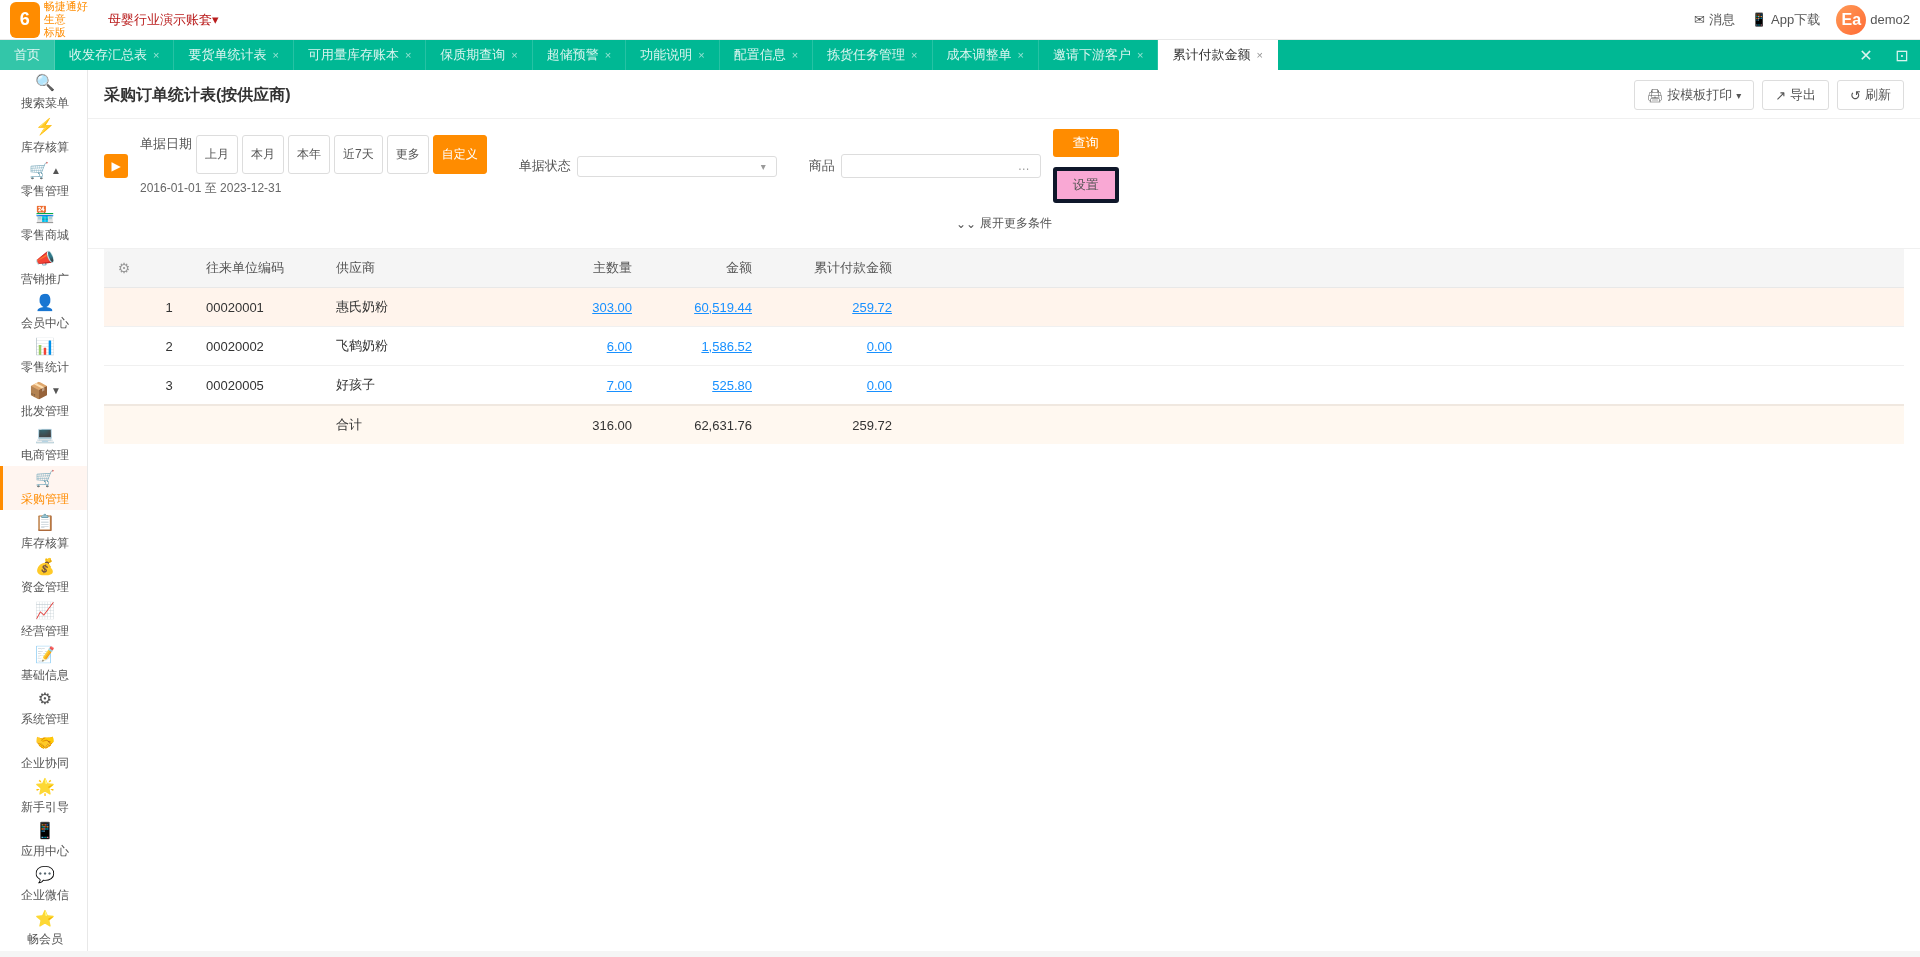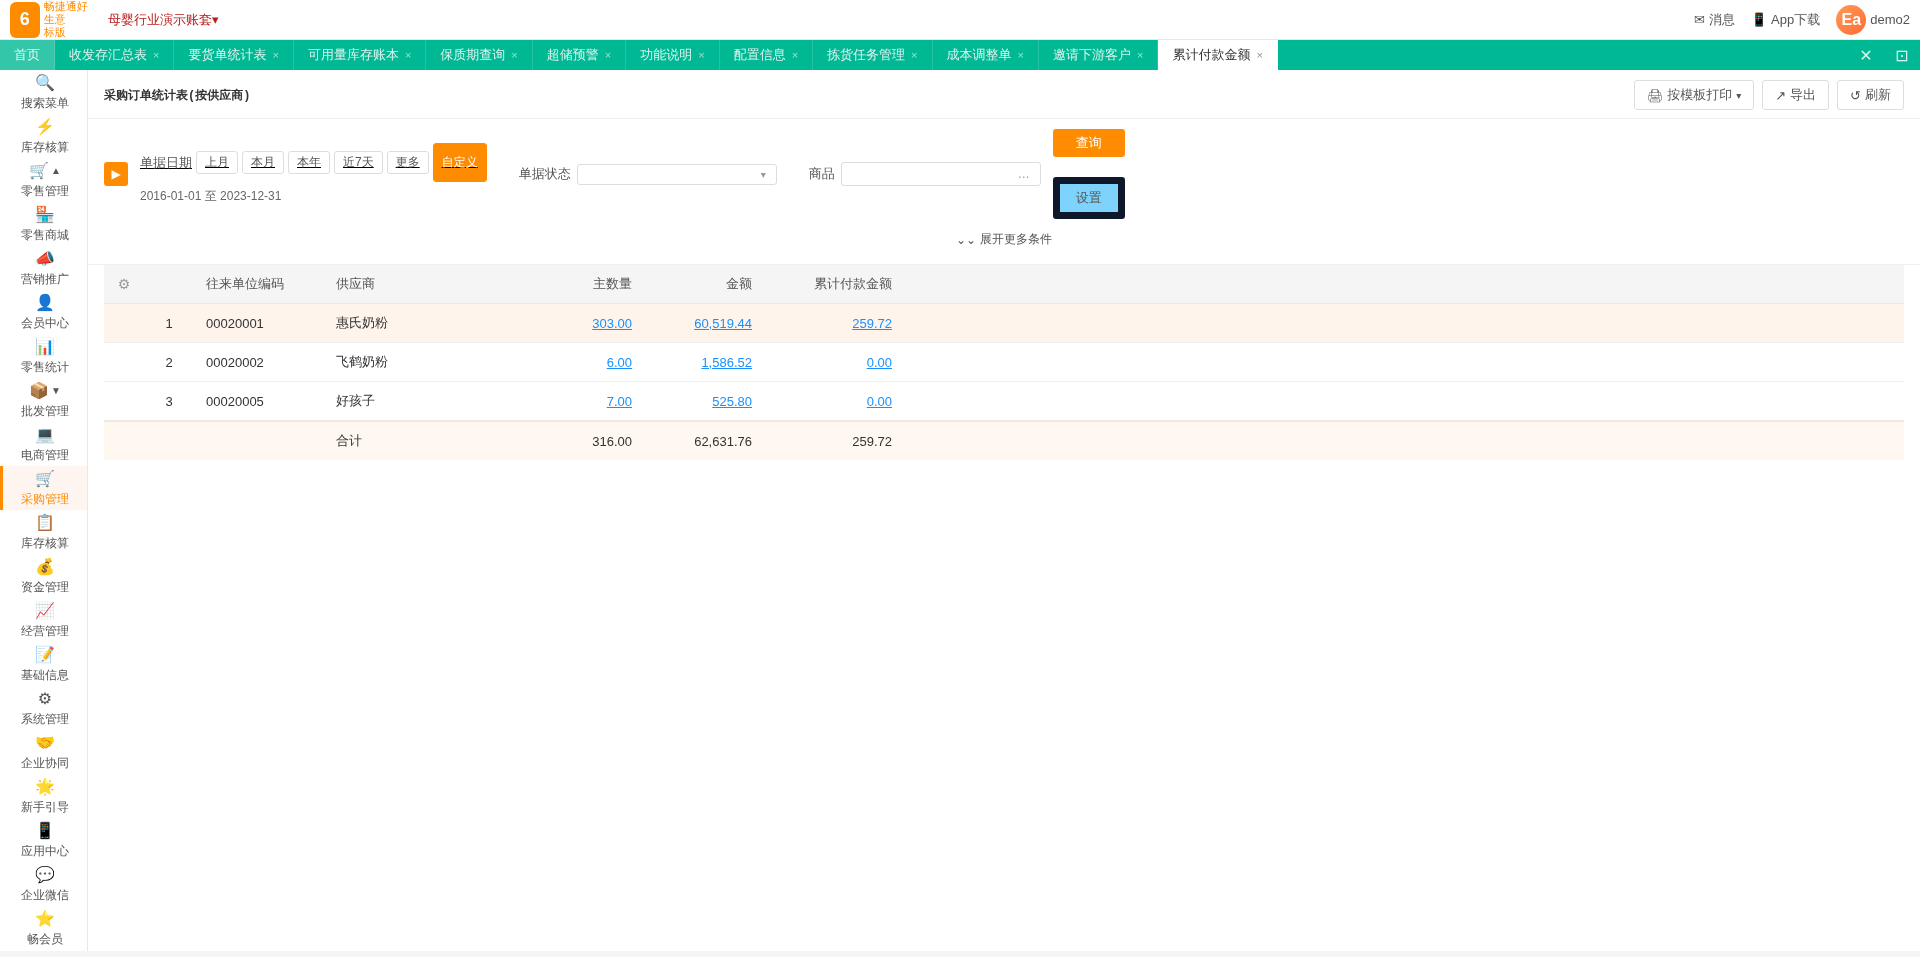--- a/index.html
+++ b/index.html
@@ -33,42 +33,42 @@
     .sidebar-item.active { background: #fff5f0; color: #ff8c00; border-left: 3px solid #ff8c00; }
     .sidebar-item .s-icon { font-size: 16px; }
     .sidebar-section { display: flex; align-items: center; justify-content: center; gap: 2px; }
 
     
     .main { flex: 1; background: #f5f5f5; overflow: auto; }
     .page-container { background: #fff; margin: 0; padding: 0; min-height: 100%; }
 
     
     .page-header { display: flex; align-items: center; justify-content: space-between; padding: 10px 16px 8px; border-bottom: 1px solid #f0f0f0; }
-    .page-title { font-size: 12px; font-weight: 600; color: #333; font-family: Liberation Mono, monospace; }
+    .page-title { font-size: 16px; font-weight: 600; color: #333; }
     .page-actions { display: flex; align-items: center; gap: 8px; }
     .btn-print { display: flex; align-items: center; gap: 4px; padding: 5px 12px; border: 1px solid #ddd; background: #fff; border-radius: 3px; cursor: pointer; font-size: 13px; color: #555; }
     .btn-print .arrow-down { font-size: 10px; }
     .btn-export { display: flex; align-items: center; gap: 4px; padding: 5px 12px; border: 1px solid #ddd; background: #fff; border-radius: 3px; cursor: pointer; font-size: 13px; color: #555; }
     .btn-refresh { display: flex; align-items: center; gap: 4px; padding: 5px 12px; border: 1px solid #ddd; background: #fff; border-radius: 3px; cursor: pointer; font-size: 13px; color: #555; }
 
     
     .filter-bar { padding: 10px 16px; background: #fff; border-bottom: 1px solid #f0f0f0; }
     .filter-row { display: flex; align-items: center; gap: 12px; flex-wrap: nowrap; }
     .filter-toggle-btn { width: 24px; height: 24px; background: #ff8c00; border-radius: 3px; display: flex; align-items: center; justify-content: center; cursor: pointer; color: white; font-size: 12px; flex-shrink: 0; }
     .filter-label { font-size: 13px; color: #555; white-space: nowrap; }
     .date-btn { padding: 2px 8px; border: 1px solid #ddd; background: #fff; border-radius: 3px; font-size: 12px; color: #555; cursor: pointer; }
     .date-btn.custom-tag { background: #ff8c00; color: white; border-color: #ff8c00; padding: 10px 8px; border-radius: 3px; font-size: 12px; }
     .date-range { font-size: 12px; color: #666; margin-top: 4px; }
     .filter-group { display: flex; align-items: center; gap: 6px; margin-left: 20px; }
     .filter-select { display: flex; align-items: center; padding: 4px 10px; border: 1px solid #ddd; border-radius: 3px; background: #fff; font-size: 13px; color: #333; min-width: 200px; cursor: pointer; }
     .filter-select .select-arrow { margin-left: auto; color: #999; font-size: 10px; }
     .filter-input { display: flex; align-items: center; padding: 4px 10px; border: 1px solid #ddd; border-radius: 3px; background: #fff; font-size: 13px; color: #333; min-width: 200px; }
     .filter-more { color: #999; font-size: 12px; cursor: pointer; margin-left: 4px; }
     .btn-query { padding: 5px 20px; background: #ff8c00; color: white; border: none; border-radius: 3px; font-size: 13px; cursor: pointer; }
-    .btn-settings { padding: 5px 16px; background: #7dd3fc; color: #555; border: 7px solid #0f172a; border-radius: 3px; font-size: 13px; cursor: pointer; margin-top: 16px; }
+    .btn-settings { padding: 5px 16px; background: #f9a8d4; color: #555; border: 4px solid #0f172a; border-radius: 3px; font-size: 13px; cursor: pointer; margin-top: 6px; }
     .expand-more { display: flex; align-items: center; justify-content: center; gap: 4px; color: #555; font-size: 12px; cursor: pointer; padding: 6px; }
 
     
     .table-container { padding: 0 16px 16px; }
     table { width: 100%; border-collapse: collapse; margin-top: 0; }
     thead tr { background: #f5f5f5; }
     thead th { padding: 10px 12px; text-align: left; font-size: 13px; color: #555; font-weight: 500; border-bottom: 1px solid #e8e8e8; white-space: nowrap; }
     tbody tr { border-bottom: 1px solid #f0f0f0; }
     tbody tr.highlighted { background: #fff4ec; }
     tbody td { padding: 10px 12px; font-size: 13px; color: #333; }
@@ -82,21 +82,21 @@
     th.col-qty, th.col-amount, th.col-paid { text-align: right; }
     .col-setting { width: 40px; text-align: center; }
     .setting-icon { cursor: pointer; color: #999; font-size: 14px; }
 
     
     .table-footer { background: #fff8f0; border-top: 2px solid #f0e8e0; }
     .table-footer td { padding: 10px 12px; font-size: 13px; color: #333; font-weight: 500; }
 
     
     .date-filter-section { display: flex; align-items: flex-start; flex-direction: column; gap: 2px; }
-    .date-buttons-row { display: flex; align-items: center; gap: 4px; text-decoration: underline; }
+    .date-buttons-row { display: flex; gap: 4px; }
     .query-btn-section { display: flex; flex-direction: column; gap: 4px; }
   </style>
 </head>
 <body>
 
 <div class="top-bar">
   <div class="logo">
     <div class="logo-icon">6</div>
     <div class="logo-text">
       <div>畅捷通好生意</div>

